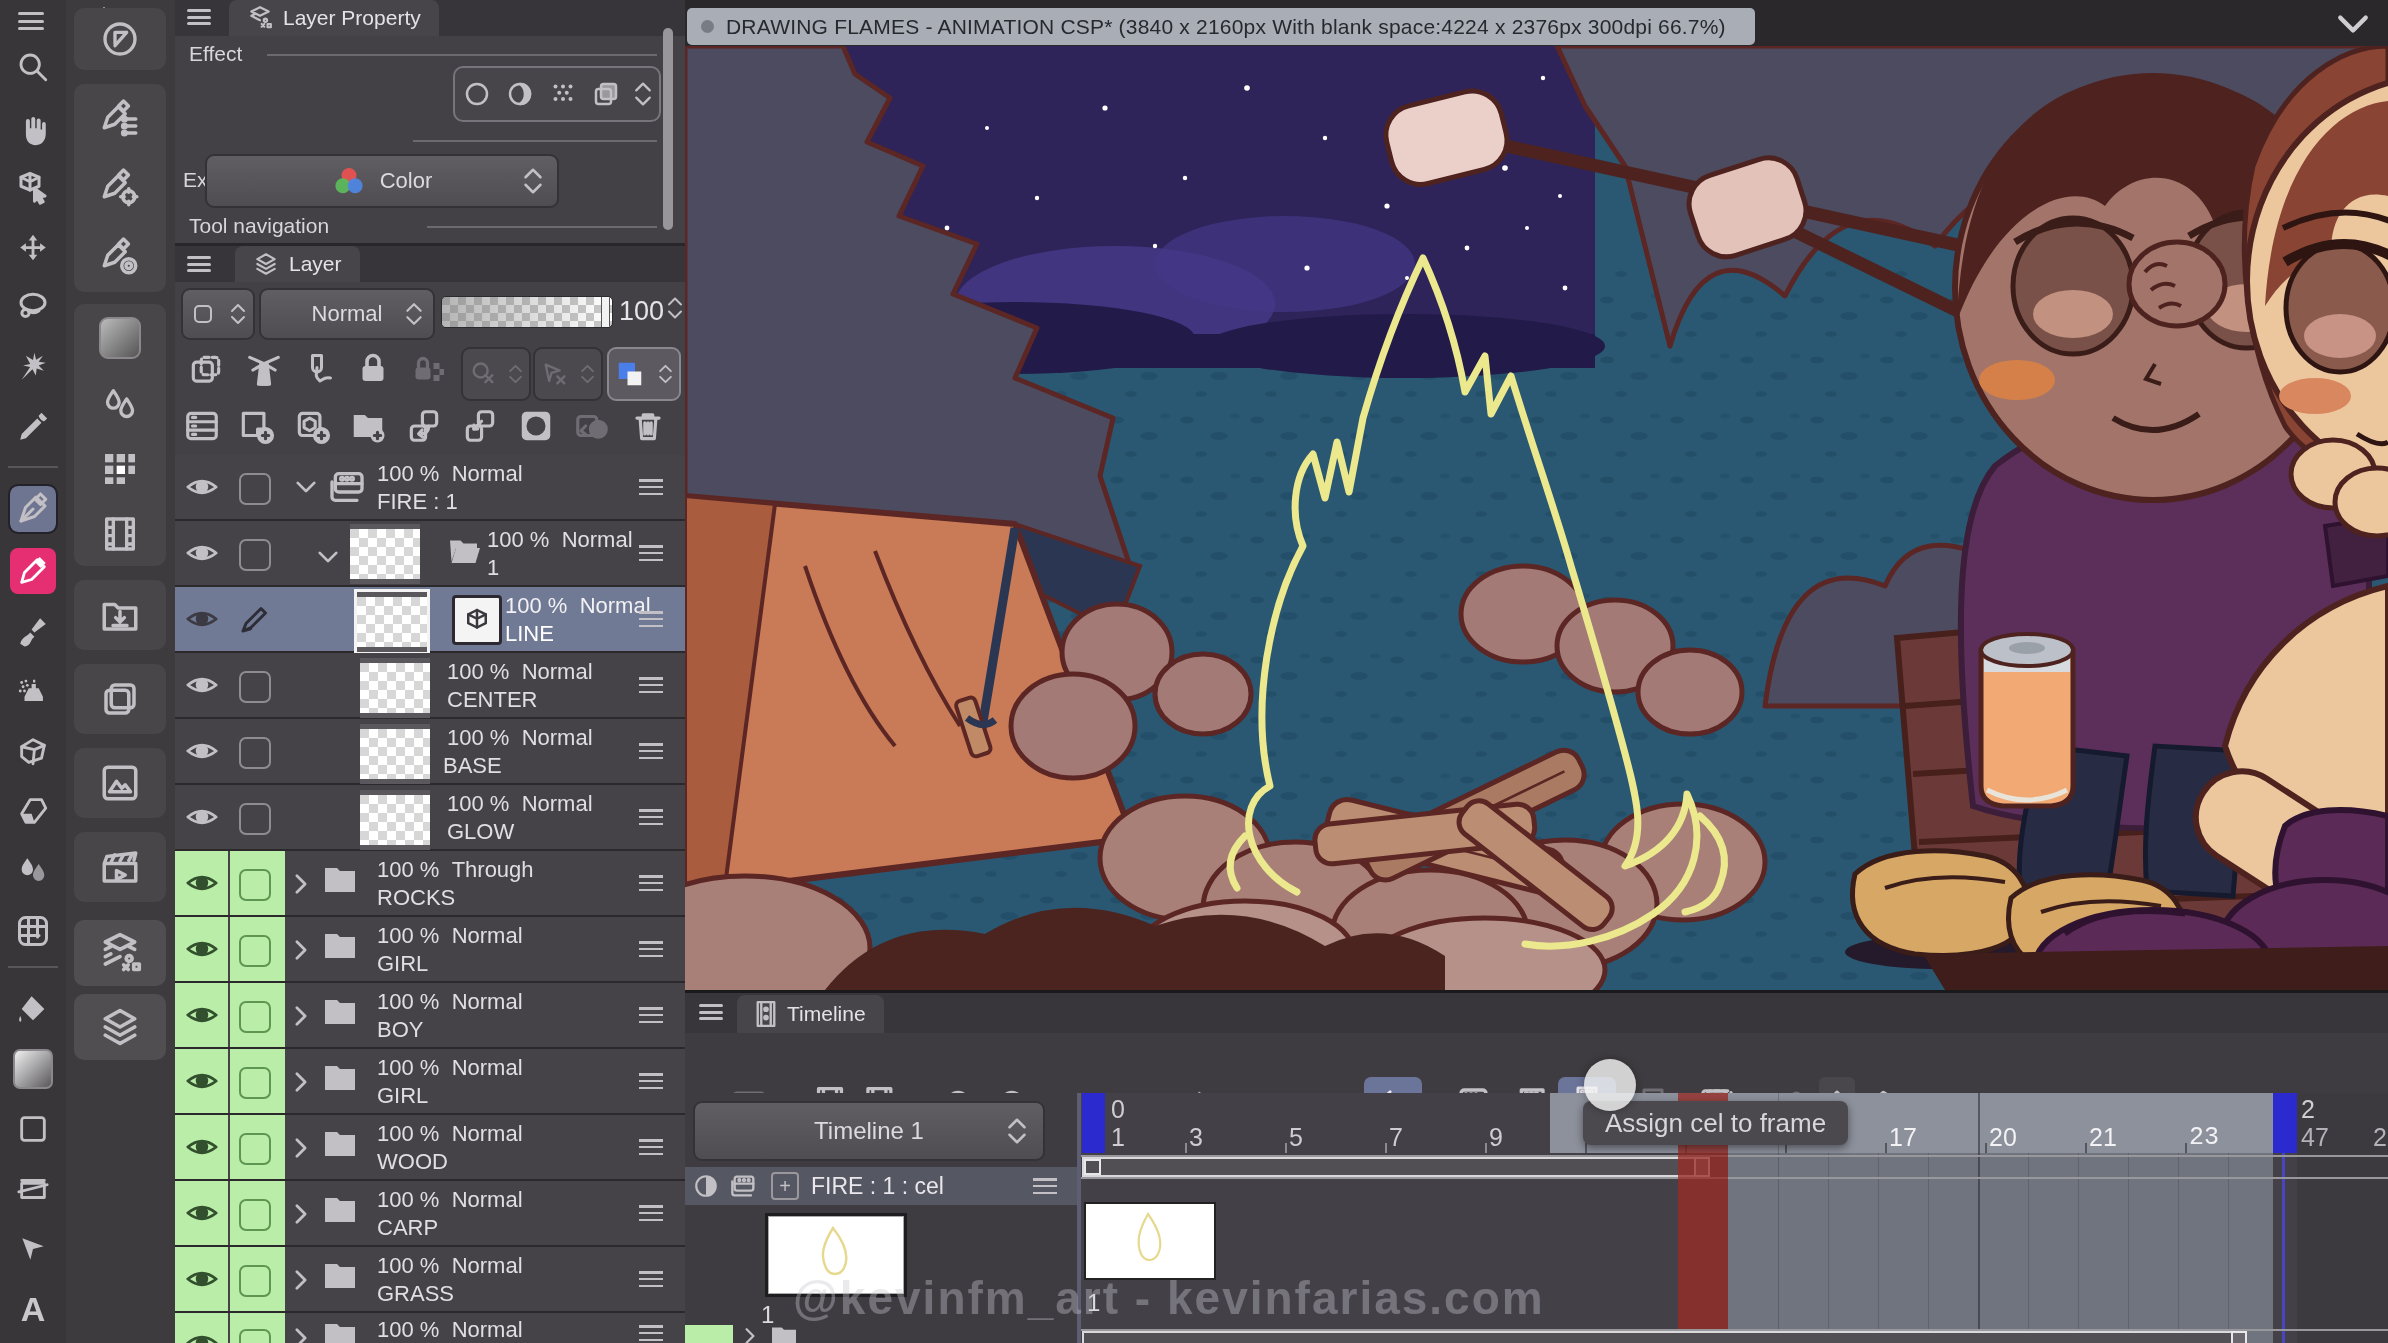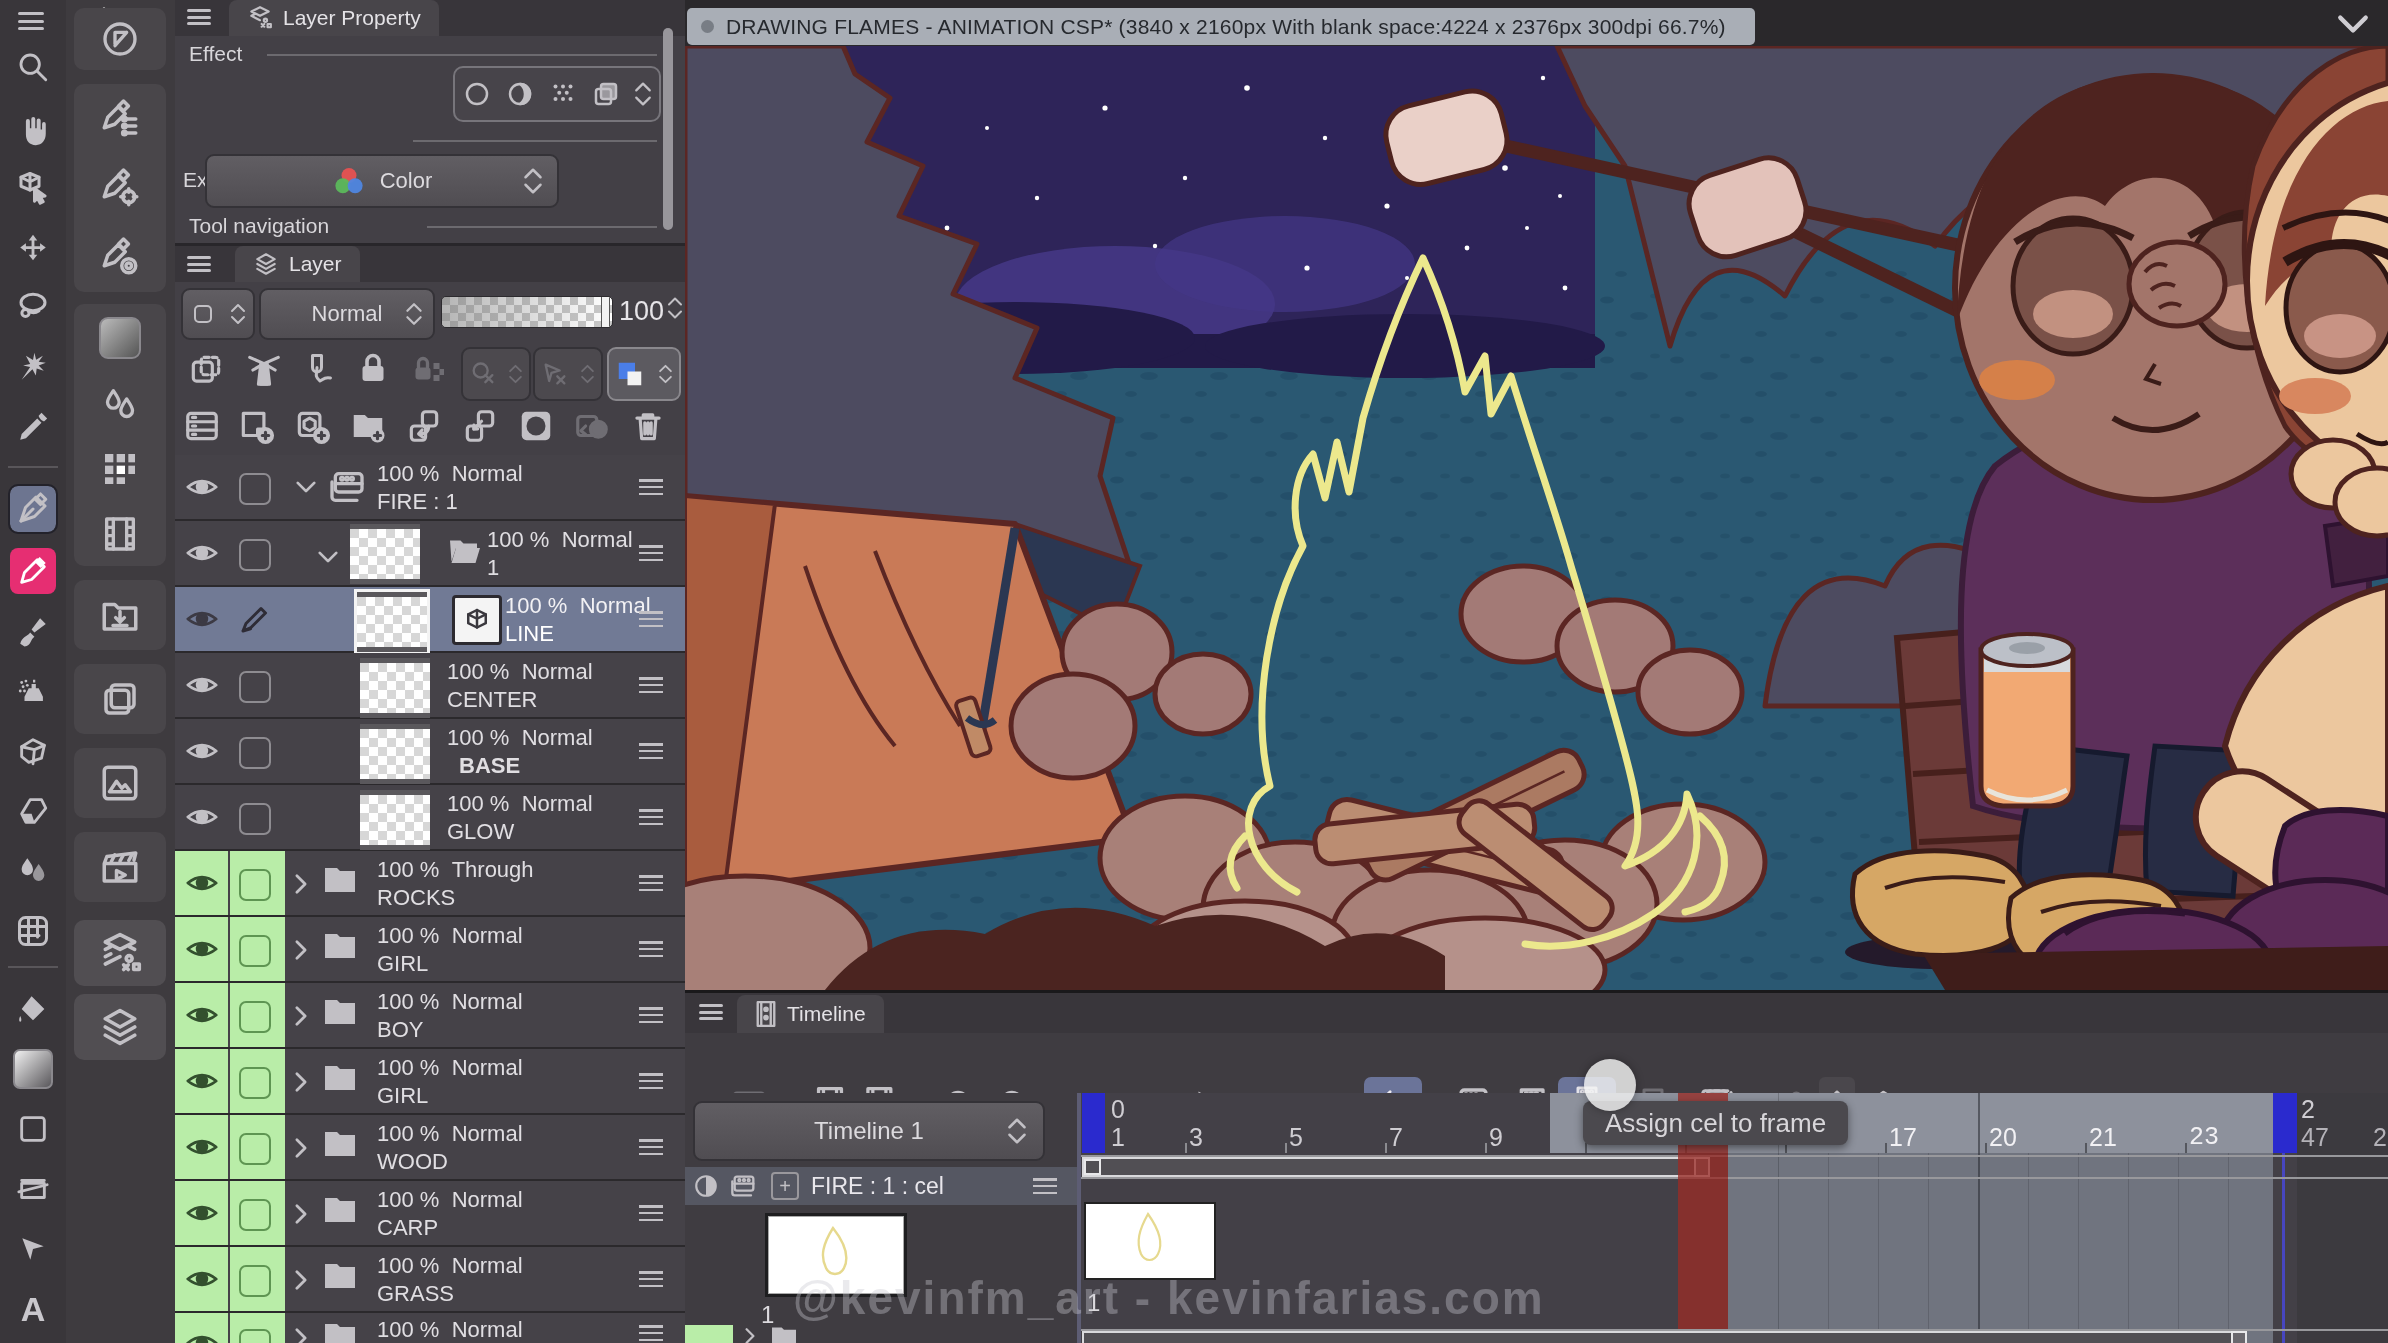--- a/index.html
+++ b/index.html
@@ -669,21 +669,21 @@
             </div>
         </div>
         <div class="lrow" style="top:264px;">
           <svg class="i" style="position:absolute;left:10px;top:18px;" width="34" height="28" viewBox="0 0 24 18">
               <path d="M2 9Q12 1 22 9Q12 17 2 9Z"></path>
               <circle cx="12" cy="9" r="3.4" class="f" style="fill:#c2c0c5"></circle>
             </svg>
           <div class="cbx" style="left:64px;top:18px;"></div>
           <div class="thumb" style="left:185px;top:5px;"></div>
           <div class="ltxt1" style="left:272px;top:6px;"><span>100 %</span>&nbsp;&nbsp;<span>Normal</span></div>
-          <div class="ltxt2" style="left:284px;top:34px;font-weight:bold;">BASE</div>
+          <div class="ltxt2" style="left:268px;top:34px;">BASE</div>
           <div class="rburger" style="top:24px;">
               <span></span>
               <span></span>
               <span></span>
             </div>
         </div>
         <div class="lrow" style="top:330px;">
           <svg class="i" style="position:absolute;left:10px;top:18px;" width="34" height="28" viewBox="0 0 24 18">
               <path d="M2 9Q12 1 22 9Q12 17 2 9Z"></path>
               <circle cx="12" cy="9" r="3.4" class="f" style="fill:#c2c0c5"></circle>

